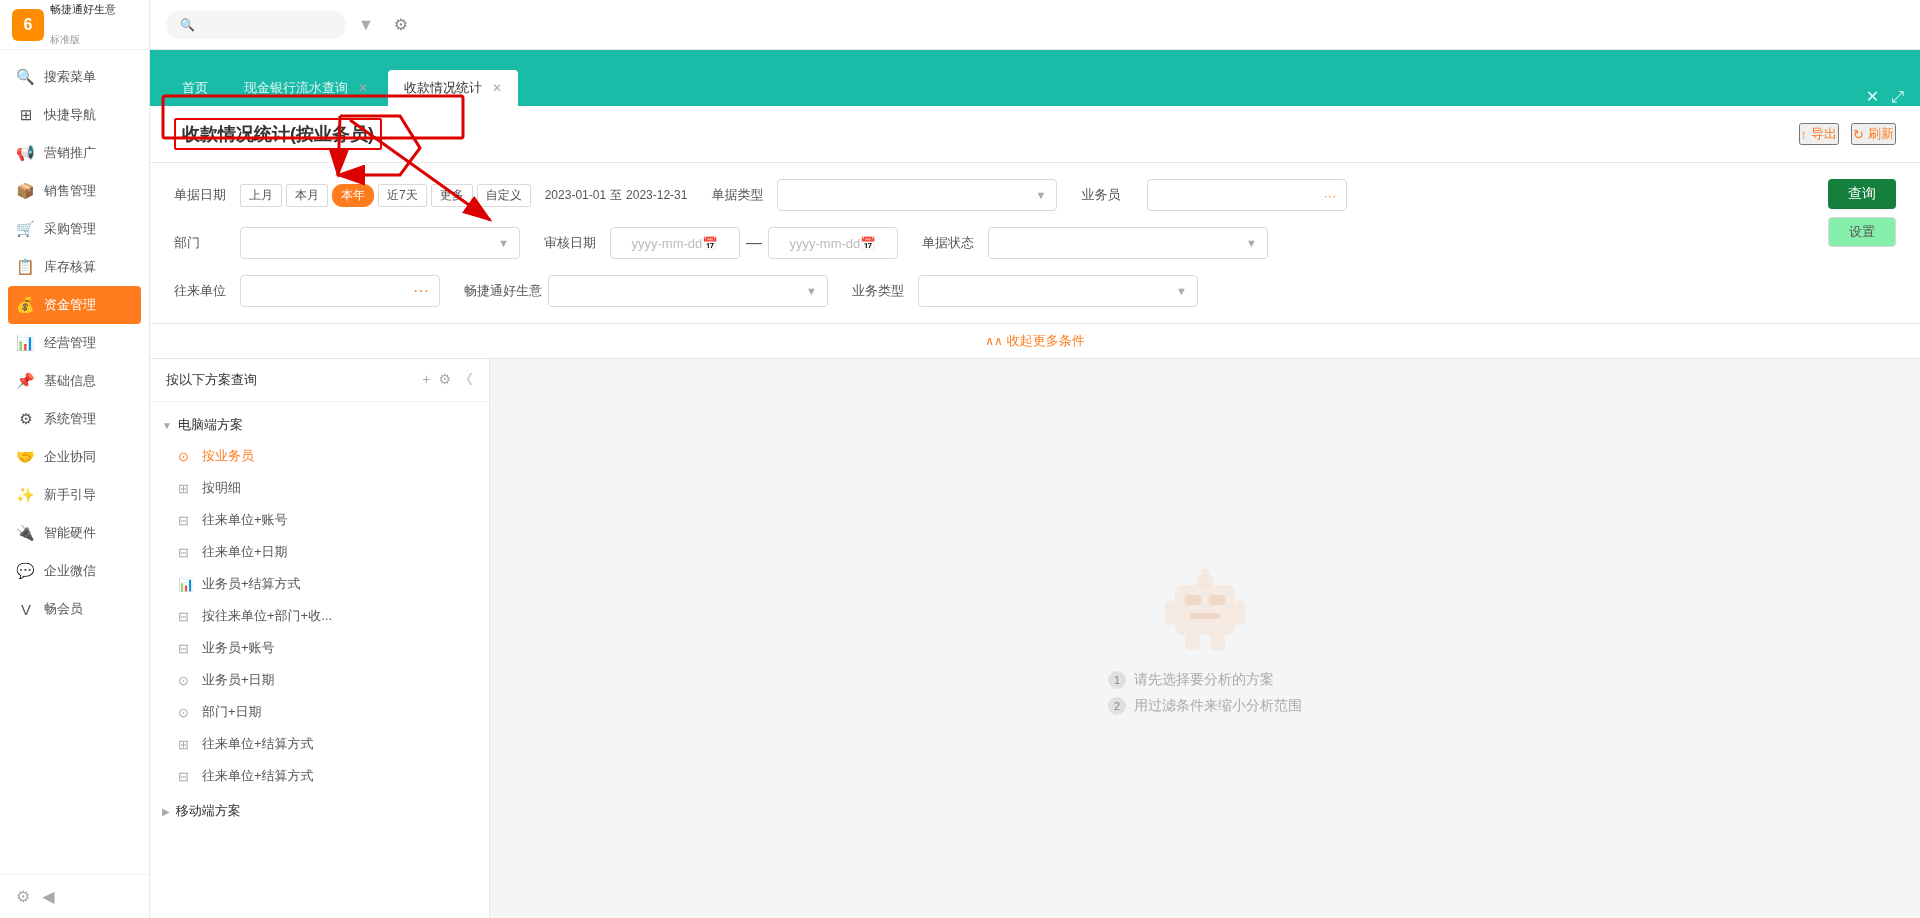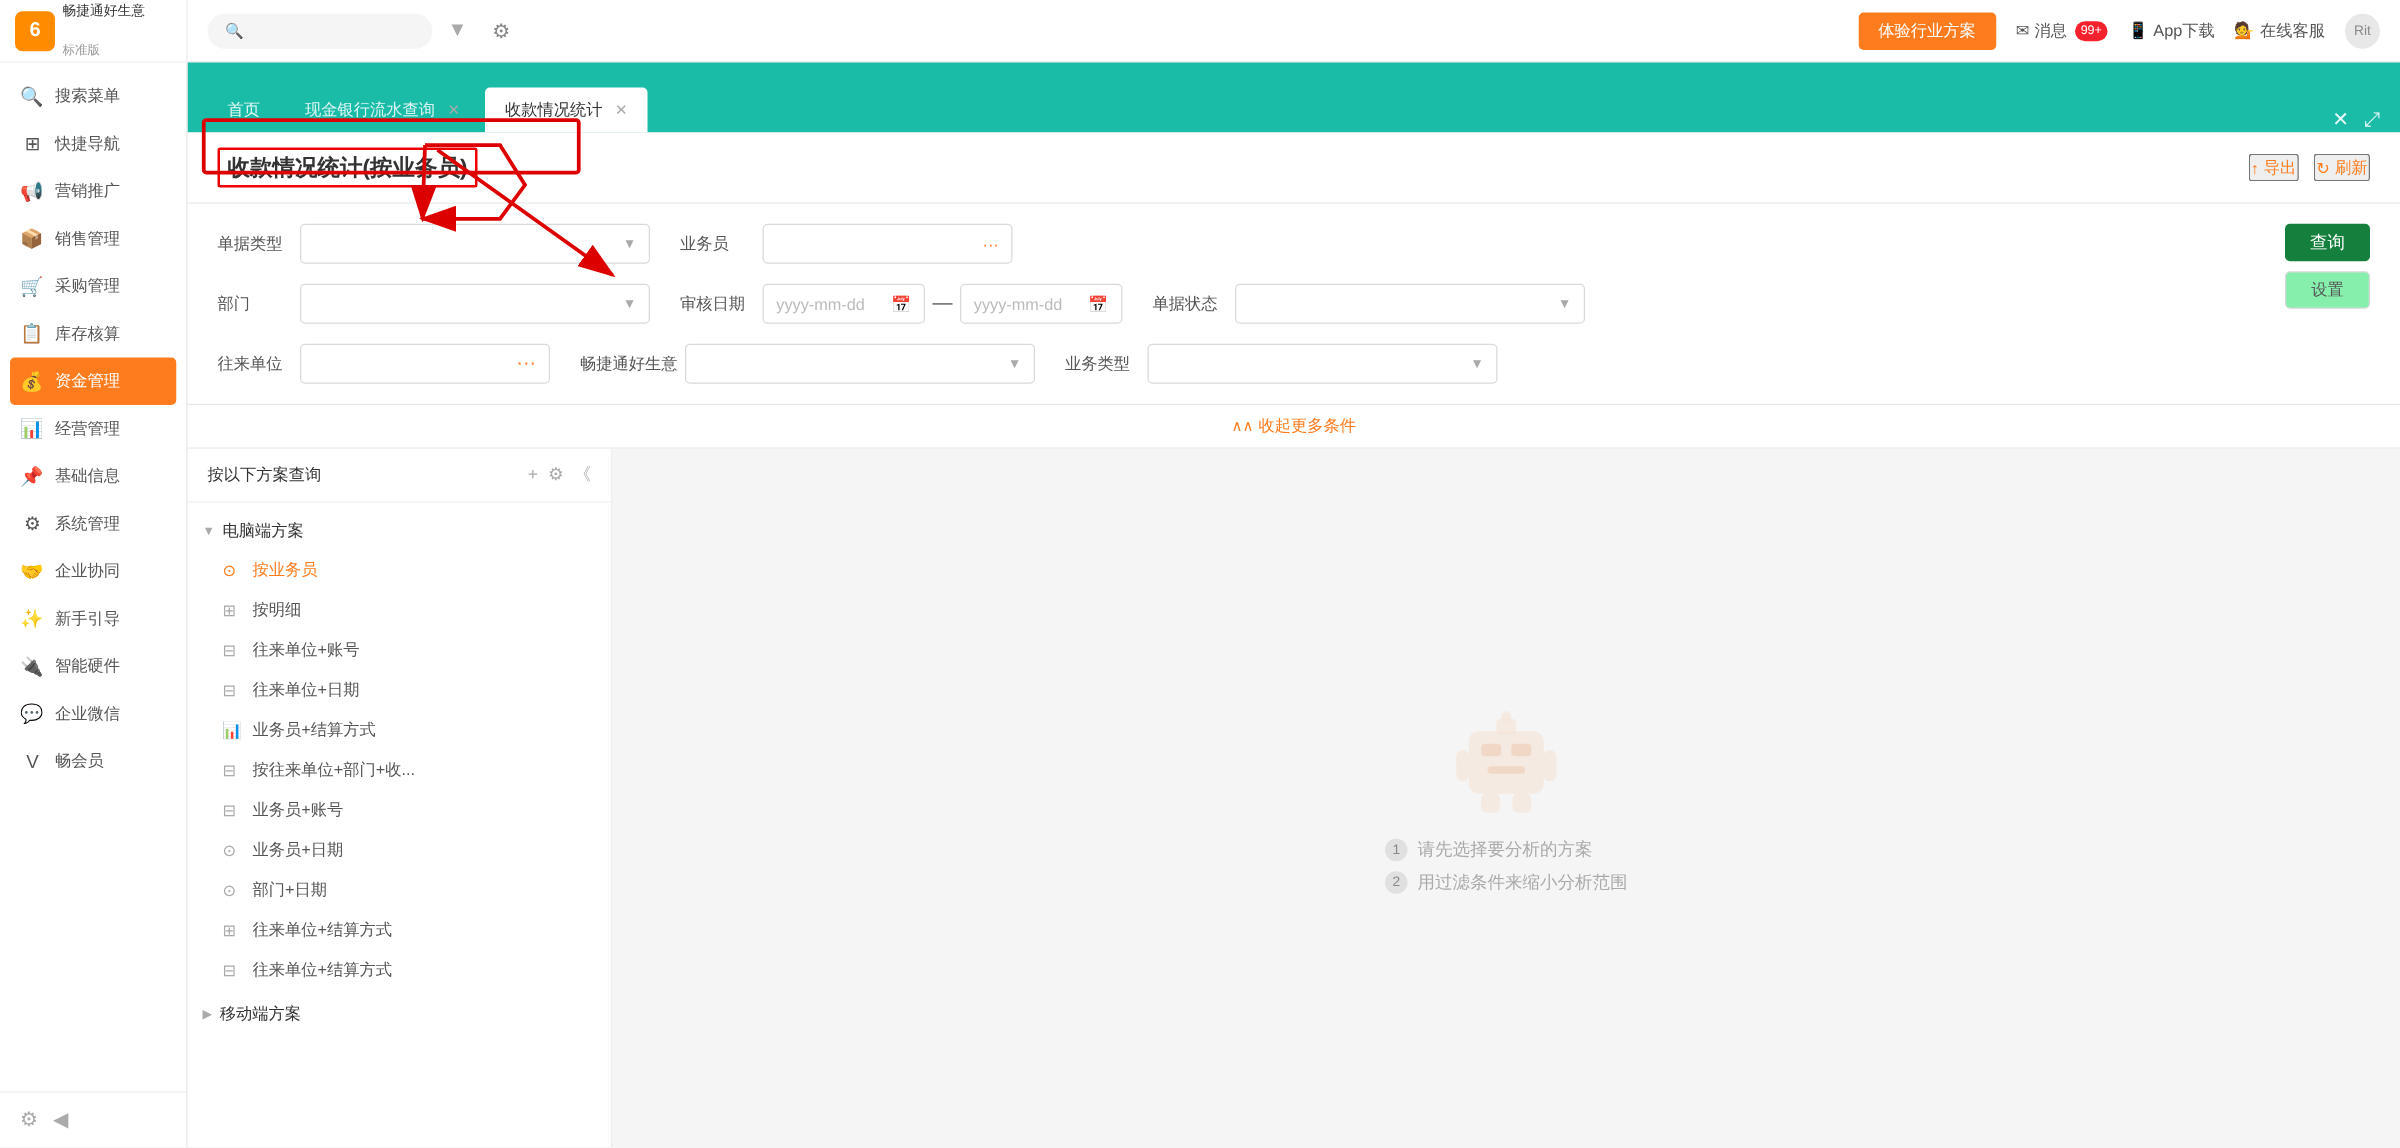--- a/index.html
+++ b/index.html
@@ -224,21 +224,21 @@
     .date-input {
       border: 1px solid #d9d9d9;
       border-radius: 4px;
       padding: 4px 10px;
       font-size: 13px;
       color: #bbb;
       width: 130px;
       height: 32px;
       display: flex;
       align-items: center;
-      justify-content: space-between;
+      justify-content: center;
     }
     .date-sep { color: #555; }
 
     .unit-select {
       border: 1px solid #d9d9d9;
       border-radius: 4px;
       min-width: 200px;
       height: 32px;
       display: flex;
       align-items: center;
@@ -454,37 +454,20 @@
 
 <div class="main">
 
   <div class="topbar">
     <div class="topbar-search">
       <span>🔍</span>
       <span style="color:#bbb;font-size:12px;"></span>
     </div>
     <span style="color:#aaa;cursor:pointer;">▼</span>
     <span class="topbar-gear">⚙</span>
-    <div class="topbar-right">
-      <button class="trial-btn">体验行业方案</button>
-      <div class="topbar-action">
-        <span>✉</span>
-        <span>消息</span>
-        <span class="badge-red">99+</span>
-      </div>
-      <div class="topbar-action">
-        <span>📱</span>
-        <span>App下载</span>
-      </div>
-      <div class="topbar-action">
-        <span>💁</span>
-        <span>在线客服</span>
-      </div>
-      <div class="user-avatar">Rit</div>
-    </div>
   </div>
 
   <div class="tabbar">
     <div class="tab home">
       <span>首页</span>
     </div>
     <div class="tab">
       <span>现金银行流水查询</span>
       <span class="close-btn">✕</span>
     </div>
@@ -515,20 +498,36 @@
     </div>
 
     <div class="filter-area">
 
       <div class="filter-buttons">
         <button class="query-btn">查询</button>
         <button class="settings-btn">设置</button>
       </div>
 
       <div class="filter-row">
+        <div class="filter-control">
+          <span class="filter-label">单据日期</span>
+          <div class="date-quick-btns">
+            <button class="date-quick-btn">上月</button>
+            <button class="date-quick-btn">本月</button>
+            <button class="date-quick-btn active">本年</button>
+            <button class="date-quick-btn">近7天</button>
+            <button class="date-quick-btn">更多</button>
+            <button class="date-quick-btn">自定义</button>
+          </div>
+          <div class="date-range">
+            <span>2023-01-01</span>
+            <span> 至 </span>
+            <span>2023-12-31</span>
+          </div>
+        </div>
 
         <div class="filter-control">
           <span class="filter-label">单据类型</span>
           <div class="select-box wide">
             <span></span>
             <span class="dropdown-arrow">▼</span>
           </div>
         </div>
 
         <div class="filter-control">

